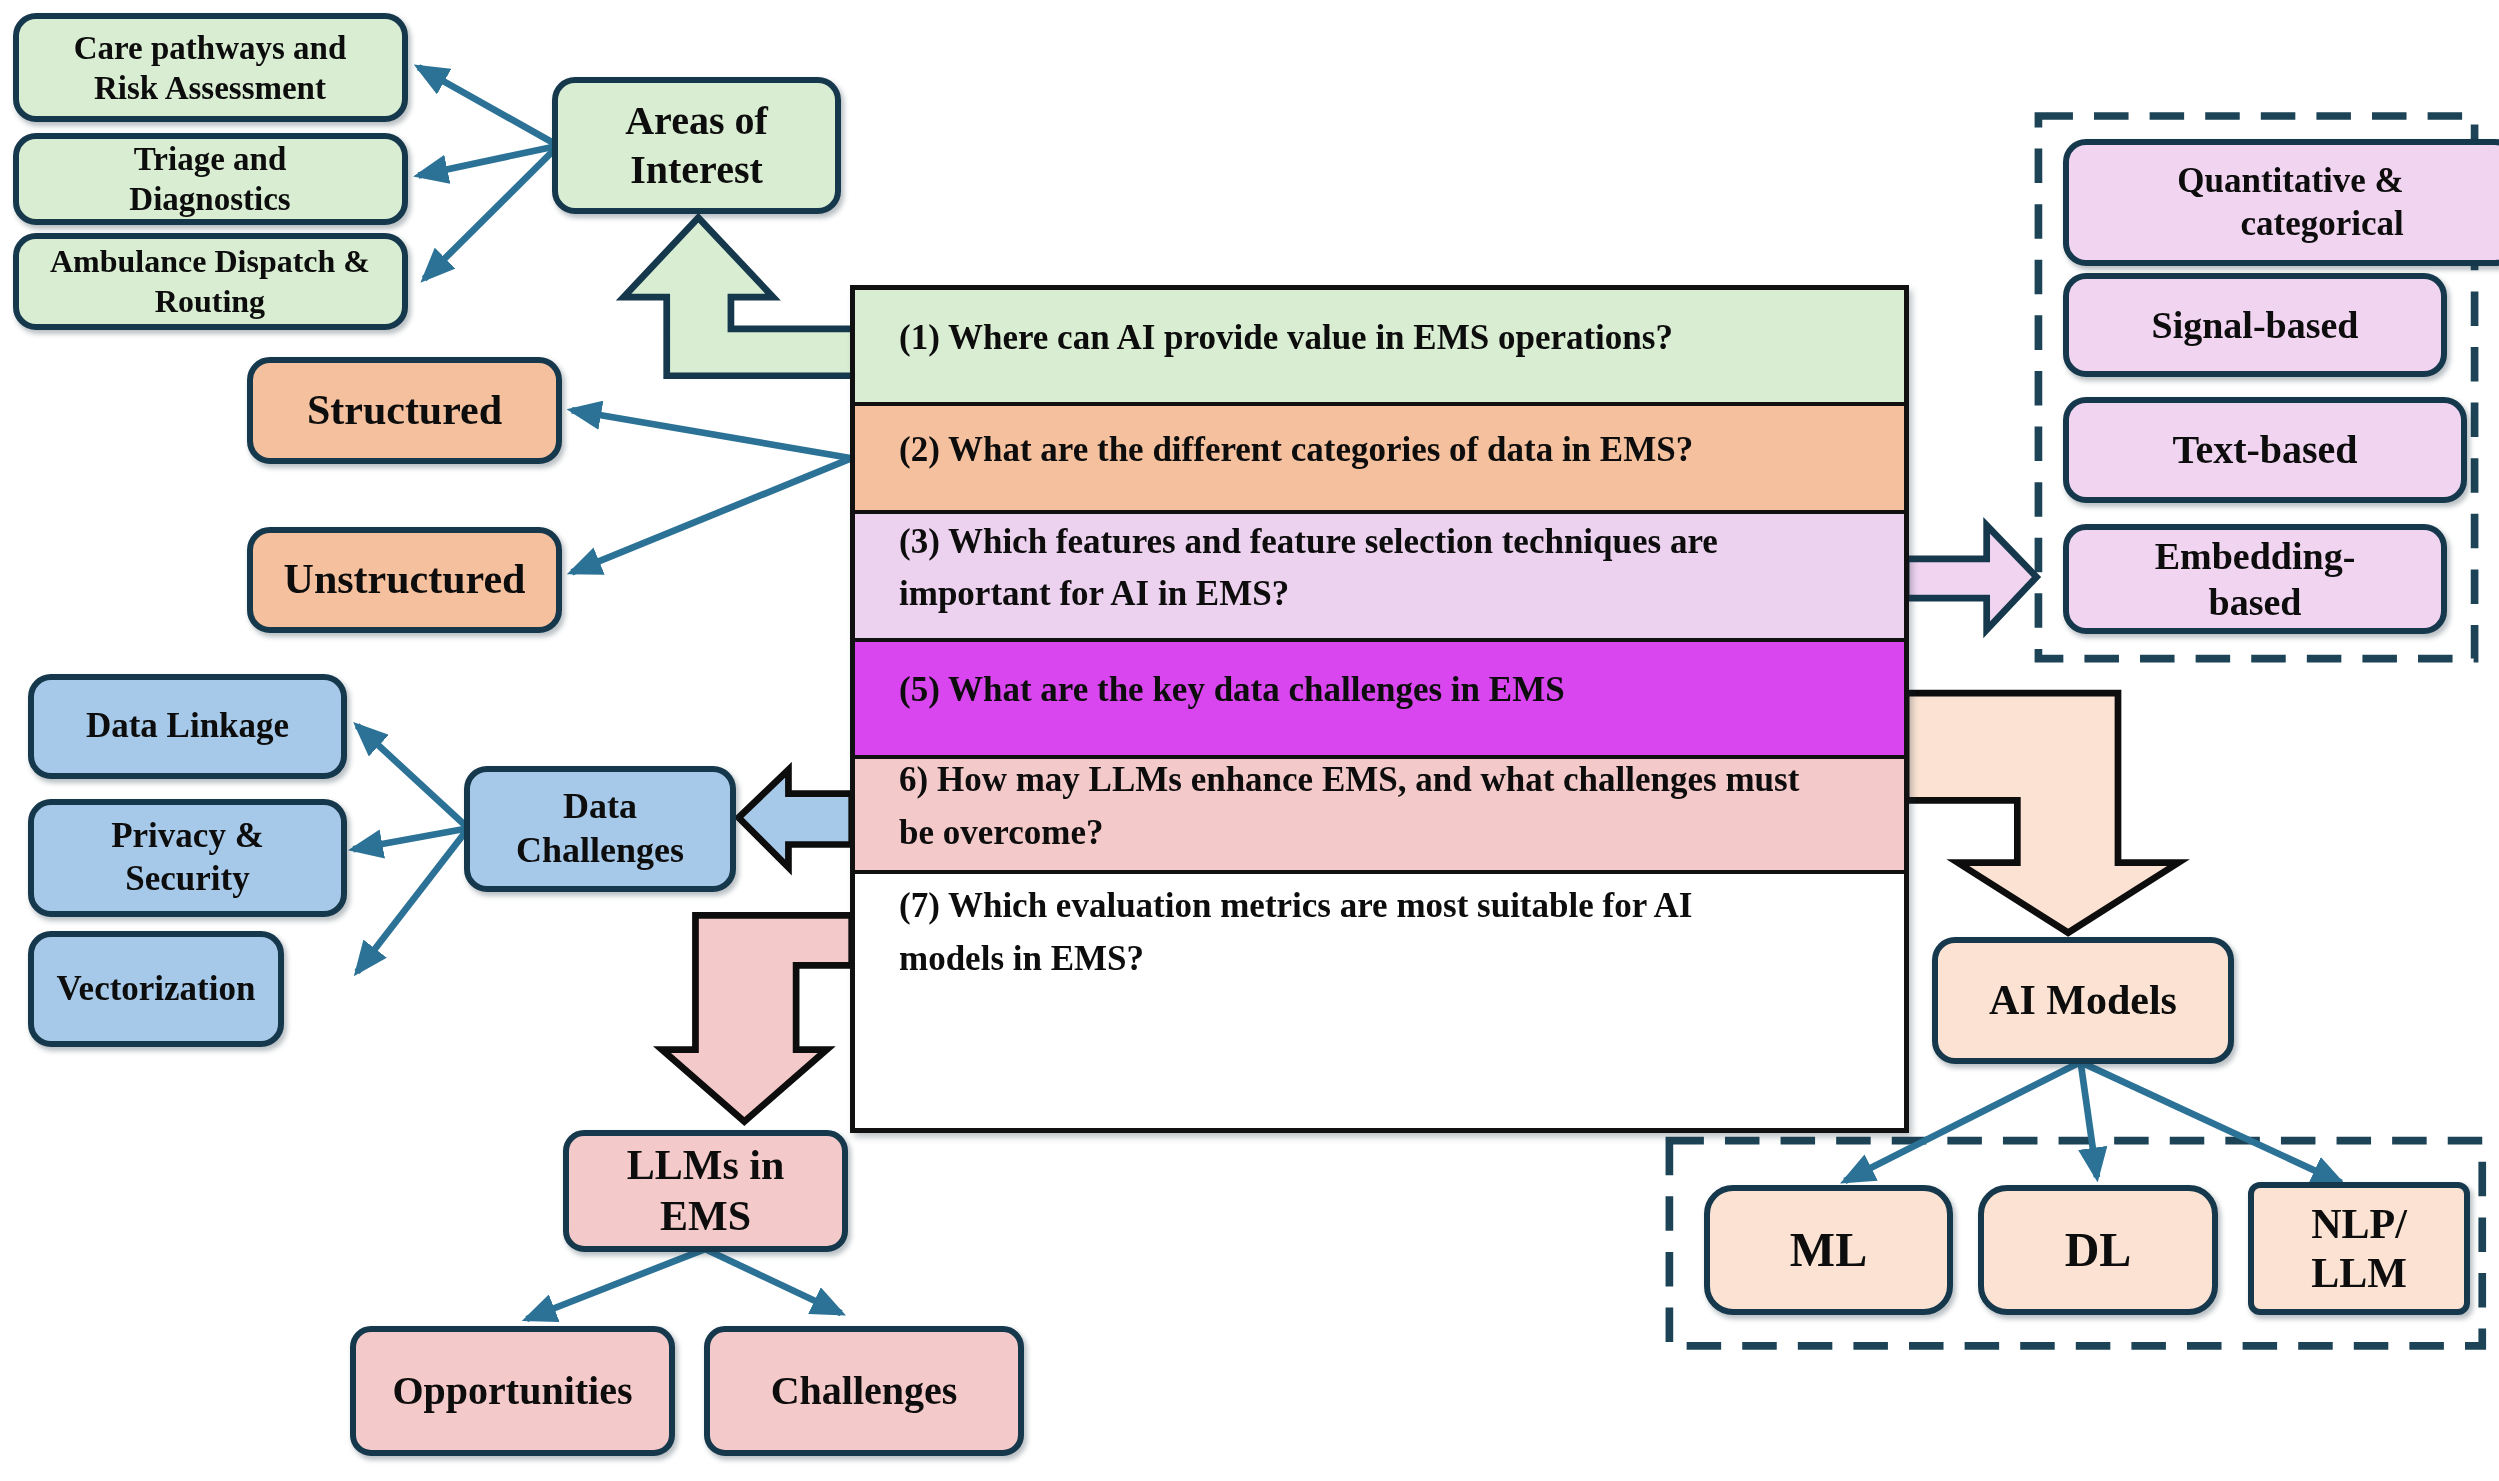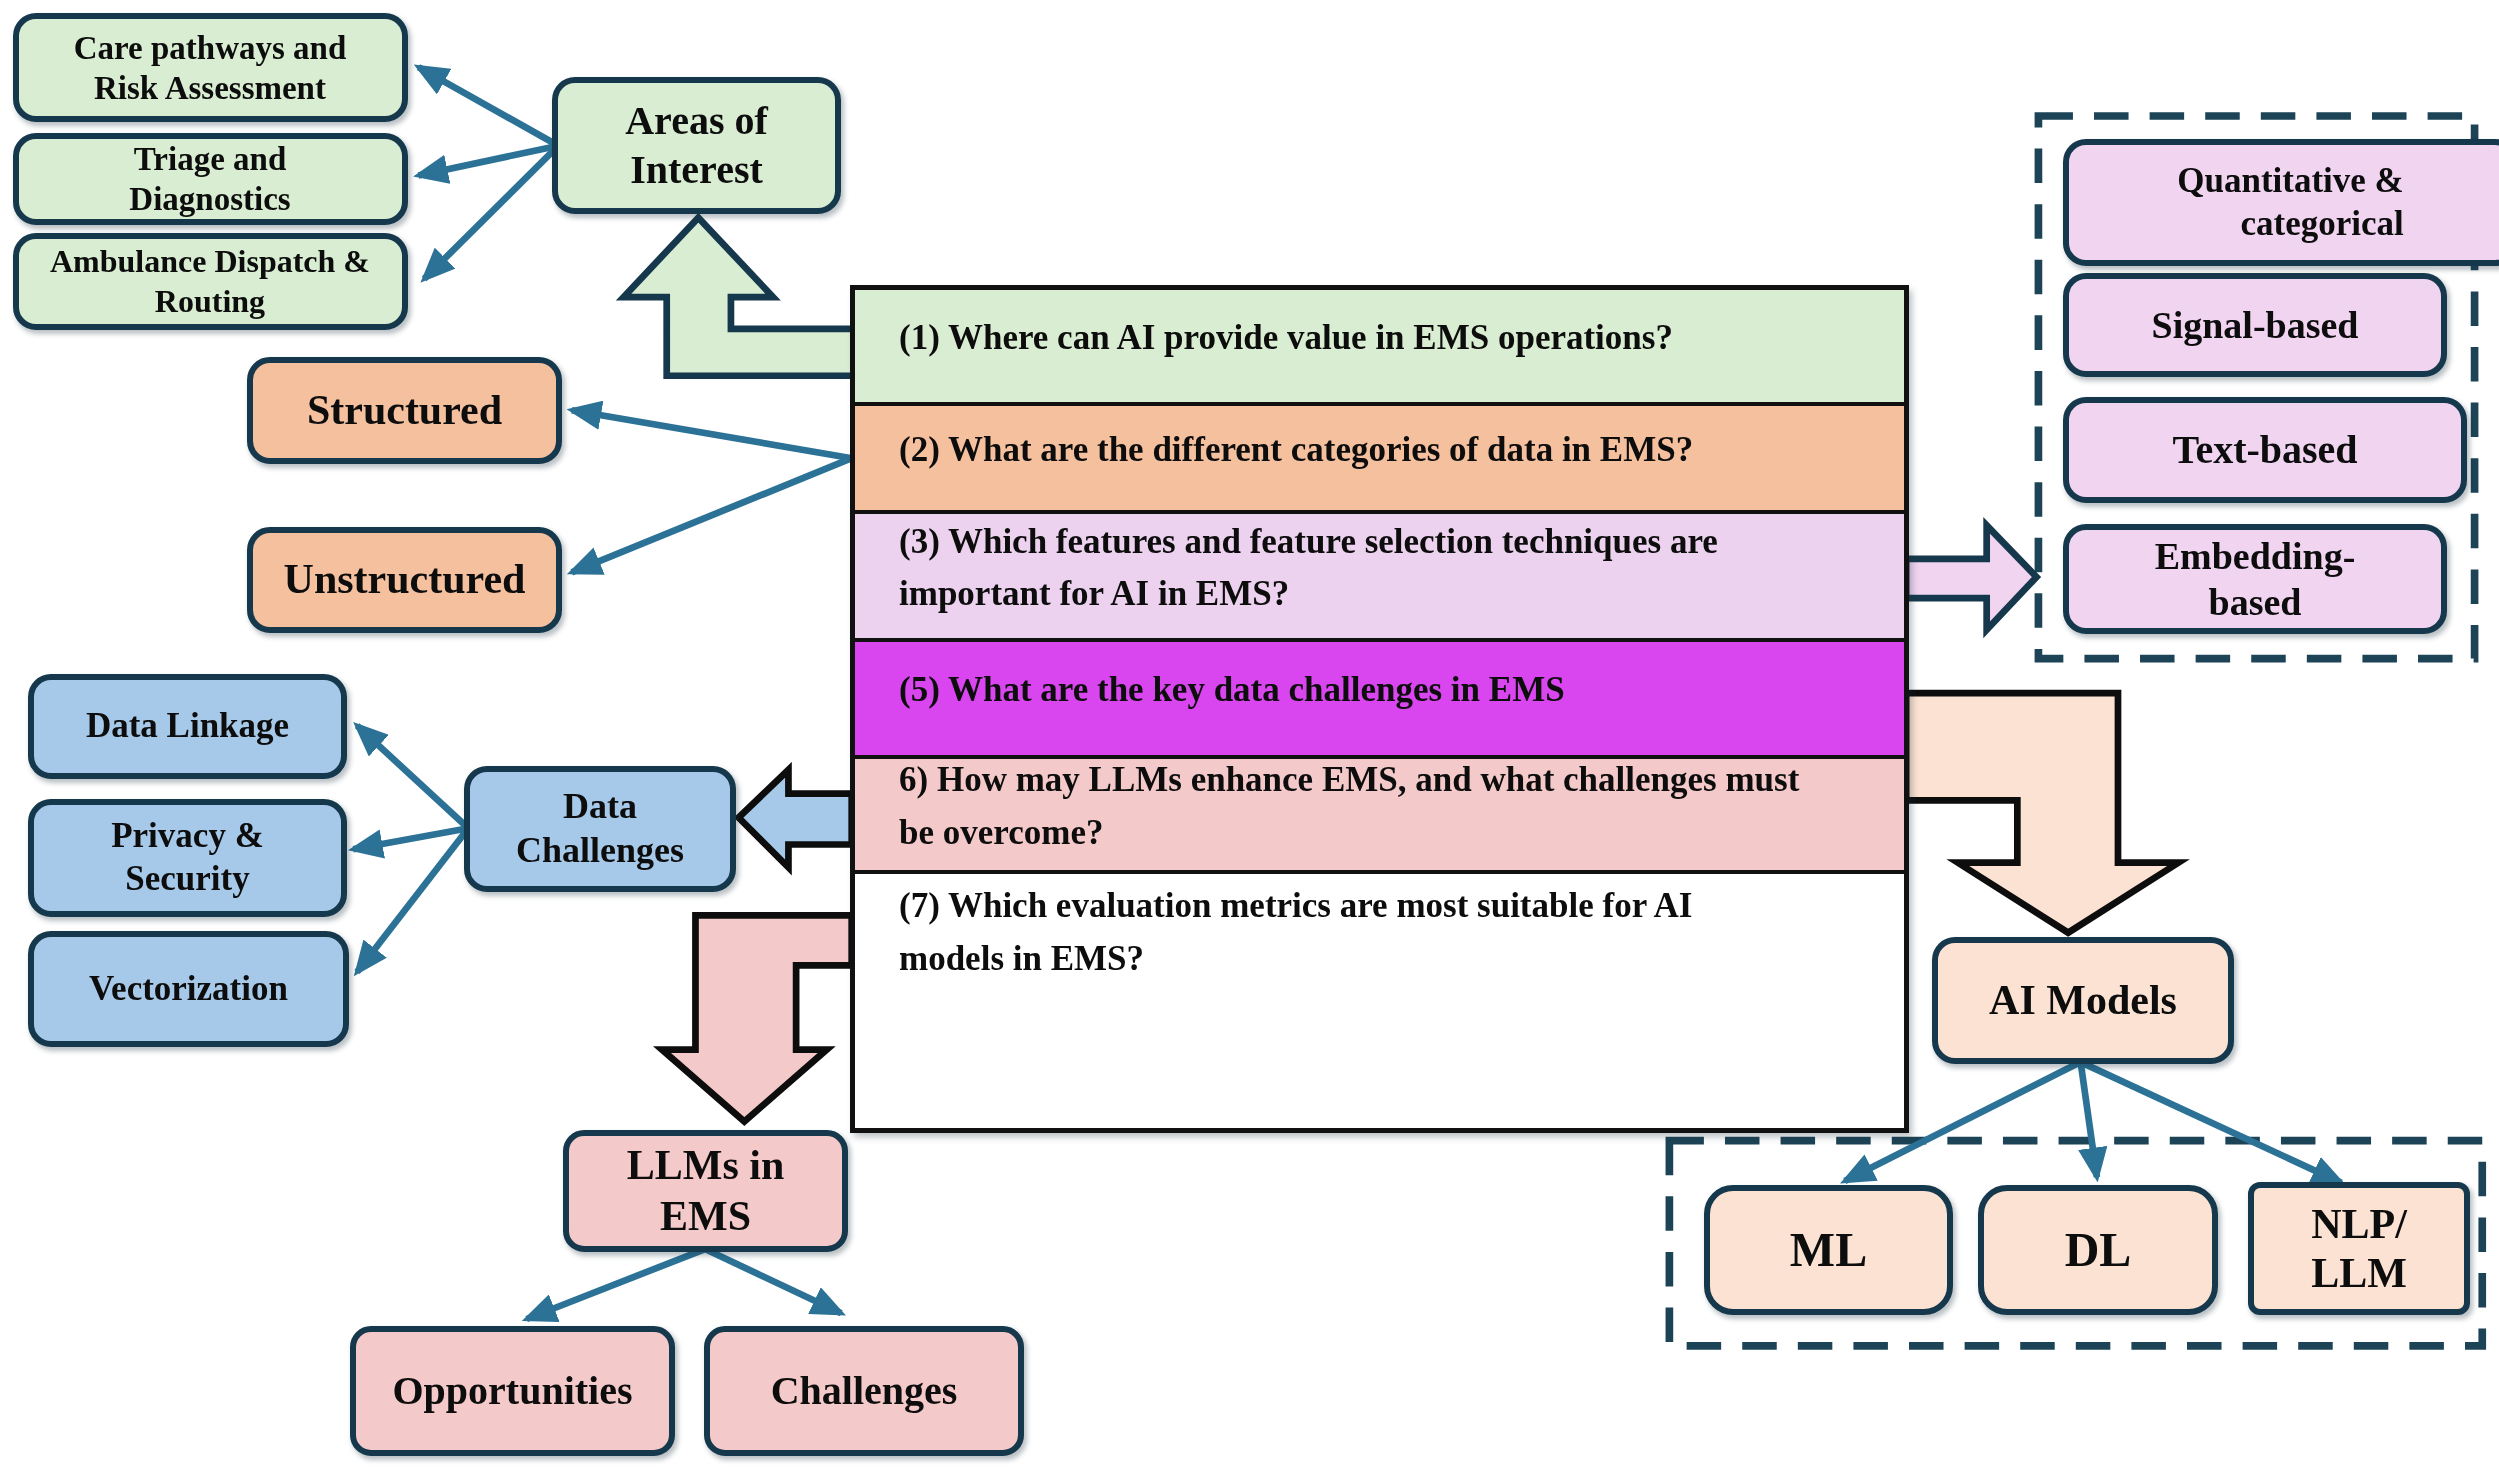--- a/index.html
+++ b/index.html
@@ -86,21 +86,21 @@
 Routing</div>
   <div class="bx green" style="left:552px;top:77px;width:289px;height:137px;font-size:40px;">Areas of
 Interest</div>
 
   <div class="bx orange" style="left:247px;top:357px;width:315px;height:107px;font-size:42px;">Structured</div>
   <div class="bx orange" style="left:247px;top:527px;width:315px;height:106px;font-size:42px;">Unstructured</div>
 
   <div class="bx blue" style="left:28px;top:674px;width:319px;height:105px;font-size:35px;">Data Linkage</div>
   <div class="bx blue" style="left:28px;top:799px;width:319px;height:118px;font-size:35px;">Privacy &amp;
 Security</div>
-  <div class="bx blue" style="left:28px;top:931px;width:321px;height:116px;font-size:35px;">Vectorization</div>
+  <div class="bx blue" style="left:28px;top:931px;width:256px;height:116px;font-size:35px;">Vectorization</div>
   <div class="bx blue" style="left:464px;top:766px;width:272px;height:126px;font-size:36px;">Data
 Challenges</div>
 
   <div class="bx pink" style="left:563px;top:1130px;width:285px;height:122px;font-size:42px;">LLMs  in
 EMS</div>
   <div class="bx pink" style="left:350px;top:1326px;width:325px;height:130px;font-size:40px;">Opportunities</div>
   <div class="bx pink" style="left:704px;top:1326px;width:320px;height:130px;font-size:40px;">Challenges</div>
 
   <div class="bx purple" style="left:2063px;top:139px;width:455px;height:127px;font-size:35px;text-align:right;">Quantitative &amp;
 categorical</div>

